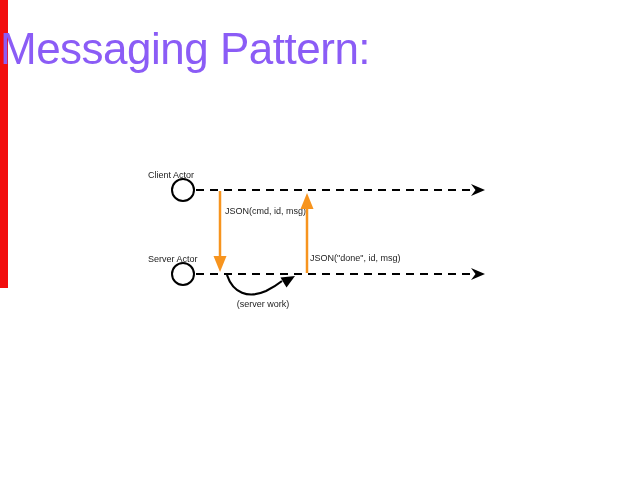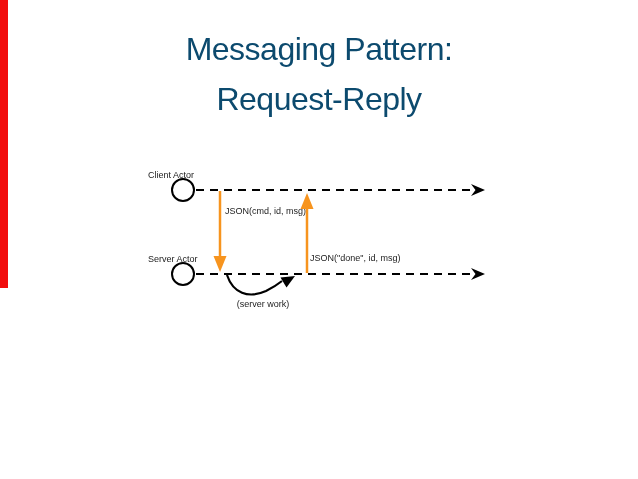--- a/index.html
+++ b/index.html
@@ -19,26 +19,26 @@
     left:0;
     top:0;
     width:8px;
     height:288px;
   }
   .title{
     position:absolute;
     top:24px;
     left:0;
     width:100%;
-    text-align:center;
-    font-size:32px;
+    text-align:left;
+    font-size:44px;
     line-height:50px;
     font-weight:300;
     letter-spacing:-0.5px;
-    color:#0c4a6e;
+    color:#8b5cf6;
     white-space:nowrap;
   }
   .diagram-svg{
     position:absolute;
     left:0;
     top:0;
     width:638px;
     height:479px;
   }
   .actor-label, .msg-label{
@@ -49,21 +49,20 @@
 </style>
 </head>
 <body>
 
 <div class="slide">
 
   <div class="accent-bar" style="background-color: rgb(242, 13, 13);"></div>
 
   <div class="title">
     <div>Messaging Pattern:</div>
-    <div>Request-Reply</div>
   </div>
 
   <svg class="diagram-svg" viewBox="0 0 638 479">
 
     <text class="actor-label" x="148" y="178">Client Actor</text>
     <circle cx="183" cy="190" r="11" fill="#ffffff" stroke="#000000" stroke-width="2"></circle>
     <line x1="196" y1="190" x2="471" y2="190" stroke="#000000" stroke-width="2" stroke-dasharray="8 6"></line>
     <polygon points="485,190 471,184 475.5,190 471,196" fill="#000000"></polygon>
 
     <text class="actor-label" x="148" y="262">Server Actor</text>

